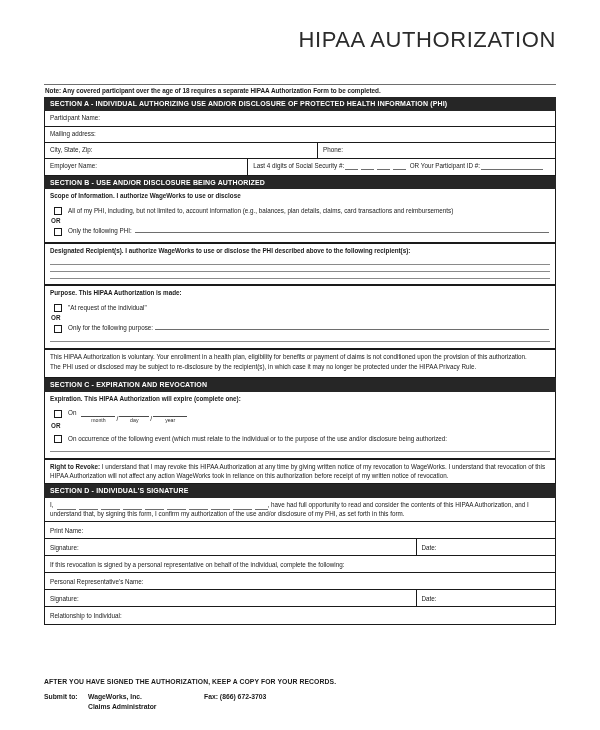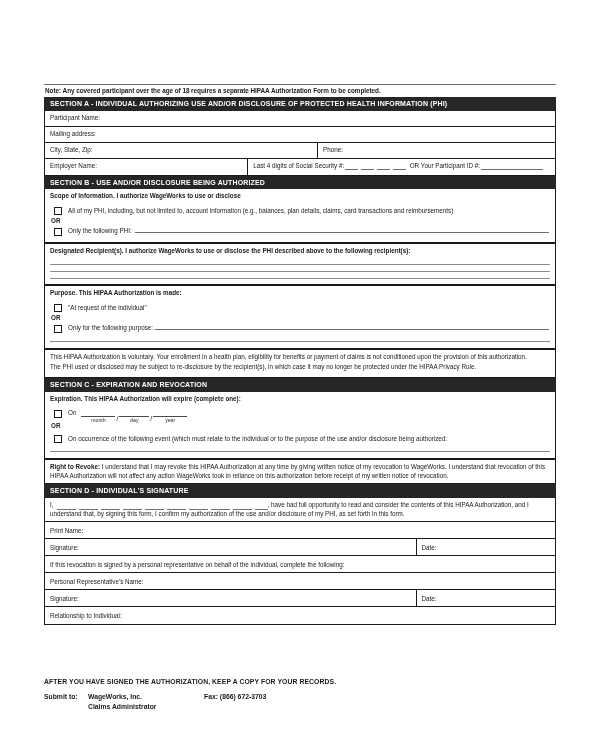--- a/index.html
+++ b/index.html
@@ -186,20 +186,21 @@
     line-height: 1.45;
   }
   .submit .lbl { width: 44px; flex: 0 0 auto; }
   .submit .org { width: 116px; flex: 0 0 auto; }
 </style>
 </head>
 <body>
 
 <div class="page">
 
+  <div class="doc-title">HIPAA AUTHORIZATION</div>
 
   <div class="form">
 
     <div class="note">Note: Any covered participant over the age of 18 requires a separate HIPAA Authorization Form to be completed.</div>
 
     <div class="section-bar">SECTION A - INDIVIDUAL AUTHORIZING USE AND/OR DISCLOSURE OF PROTECTED HEALTH INFORMATION (PHI)</div>
 
     <div class="box">
       <div class="row" style="height:16px;">
         <div class="cell" style="width:100%;">Participant Name:</div>

